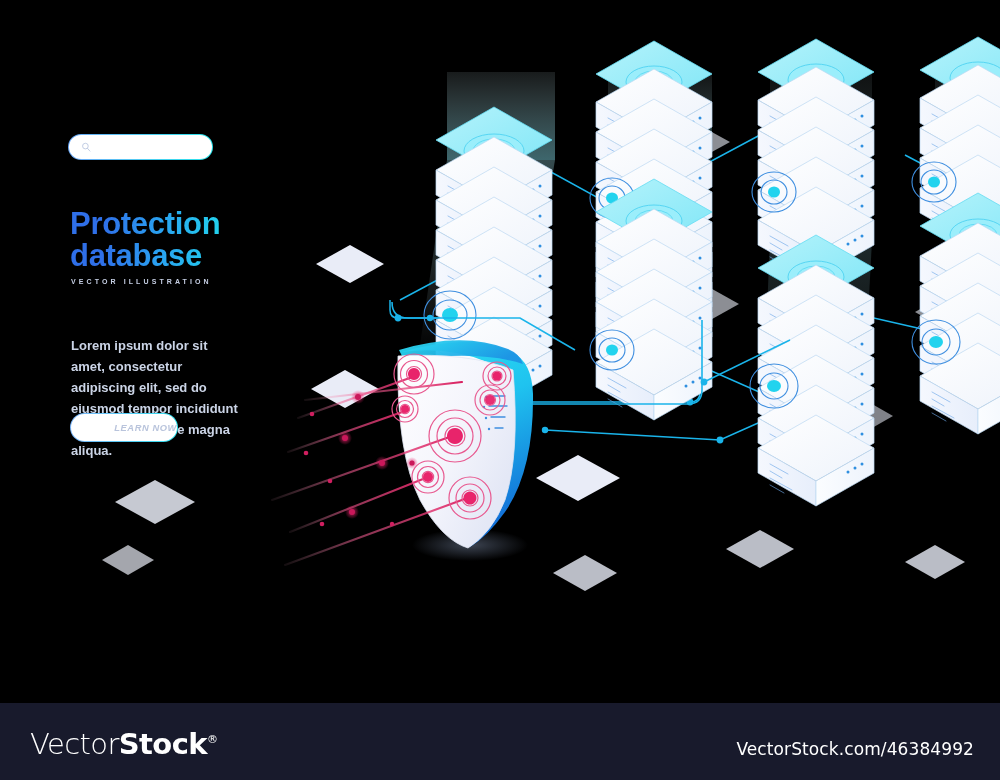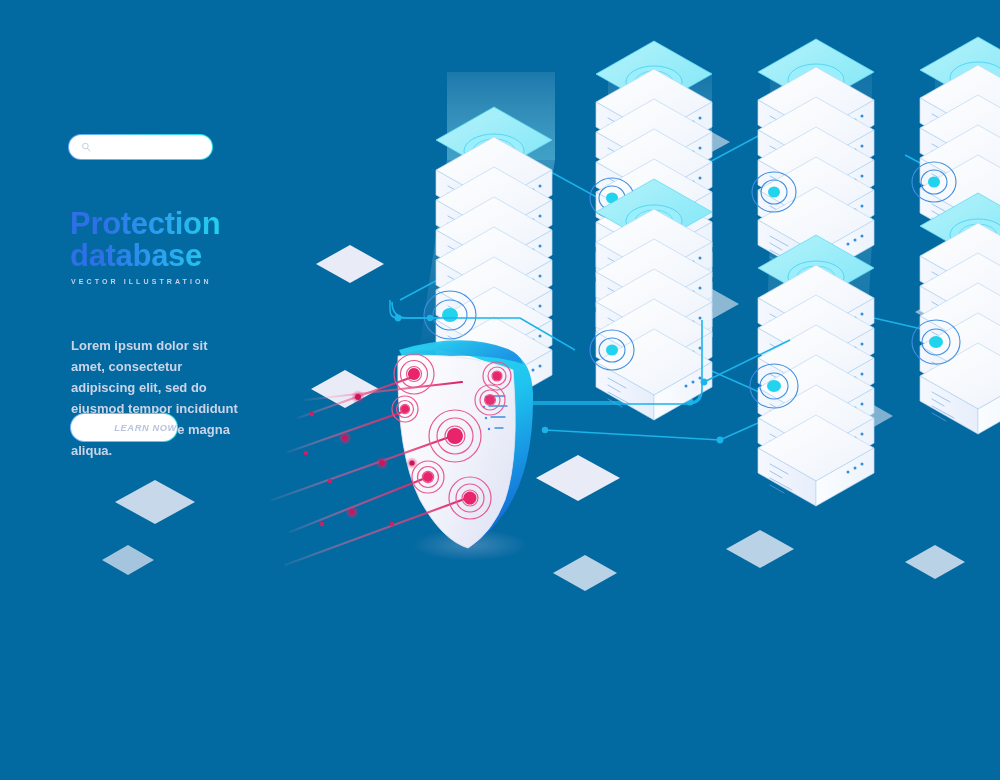--- a/index.html
+++ b/index.html
@@ -4,21 +4,21 @@
 <title>Protection database</title>
 <style>
   html,body{margin:0;padding:0;}
   body{
     width:1000px;height:780px;
     background:#ffffff;
     font-family:"Liberation Sans", sans-serif;
     overflow:hidden;
     position:relative;
   }
-  #stage{position:absolute;left:0;top:0;width:1000px;height:780px;overflow:hidden;background:#0369a1;}
+  #stage{position:absolute;left:0;top:0;width:1000px;height:780px;overflow:hidden;background:#000000;}
 
   
   .art{position:absolute;left:0;top:0;width:1000px;height:703px;overflow:hidden;}
   .art svg{position:absolute;left:0;top:0;}
 
   
   .hero{position:absolute;left:68px;top:134px;width:300px;z-index:40;}
 
   .searchbar{
     position:absolute;left:0;top:0;
@@ -574,14 +574,20 @@
 
     <div class="subtitle">VECTOR ILLUSTRATION</div>
 
     <p class="bodytext">Lorem ipsum dolor sit amet, consectetur adipiscing elit, sed do eiusmod tempor incididunt ut labore et dolore magna aliqua.</p>
 
     <div class="cta">
       <span>LEARN NOW</span>
     </div>
   </div>
 
+  <div class="footer">
+    <div class="logo">
+      <span class="l1">Vector</span><span class="l2">Stock</span><span class="reg">®</span>
+    </div>
+    <div class="siteurl">VectorStock.com/46384992</div>
+  </div>
 
 </div>
 
 </body></html>

